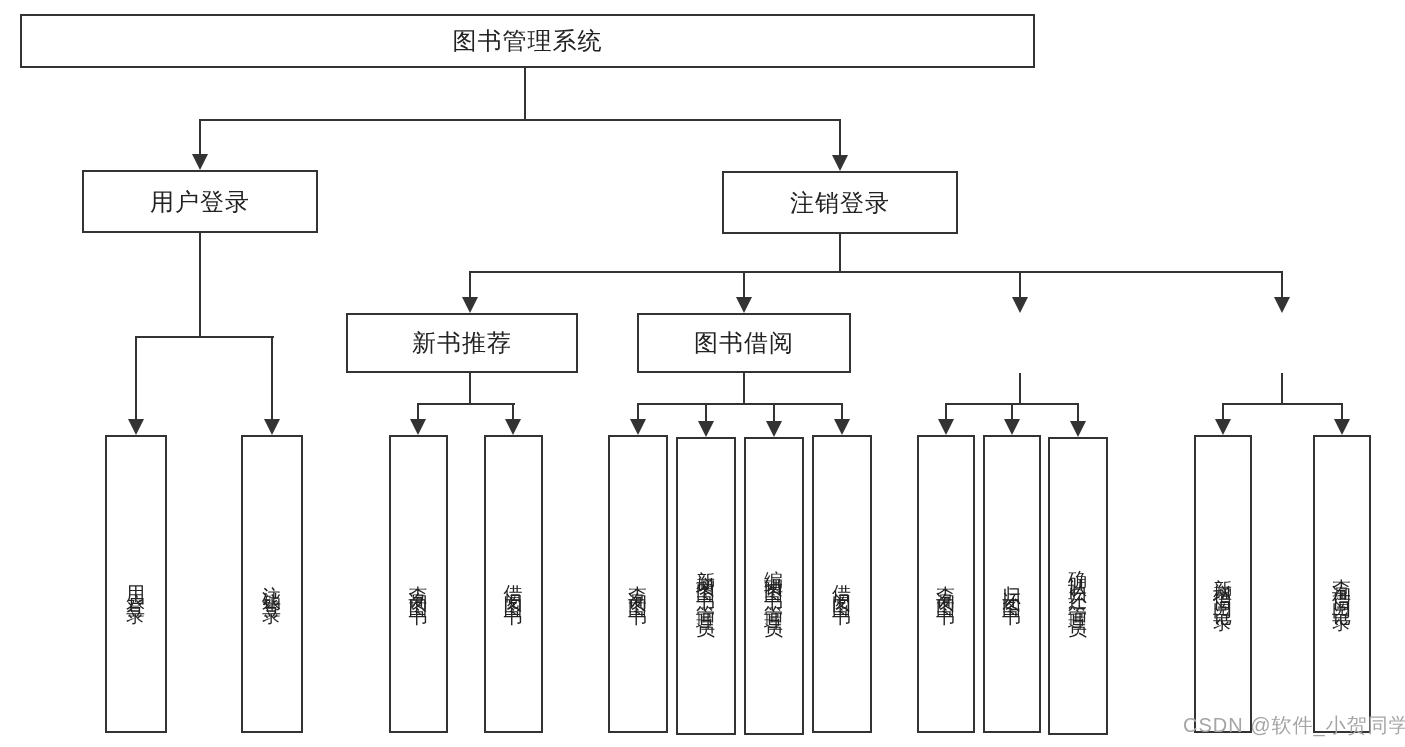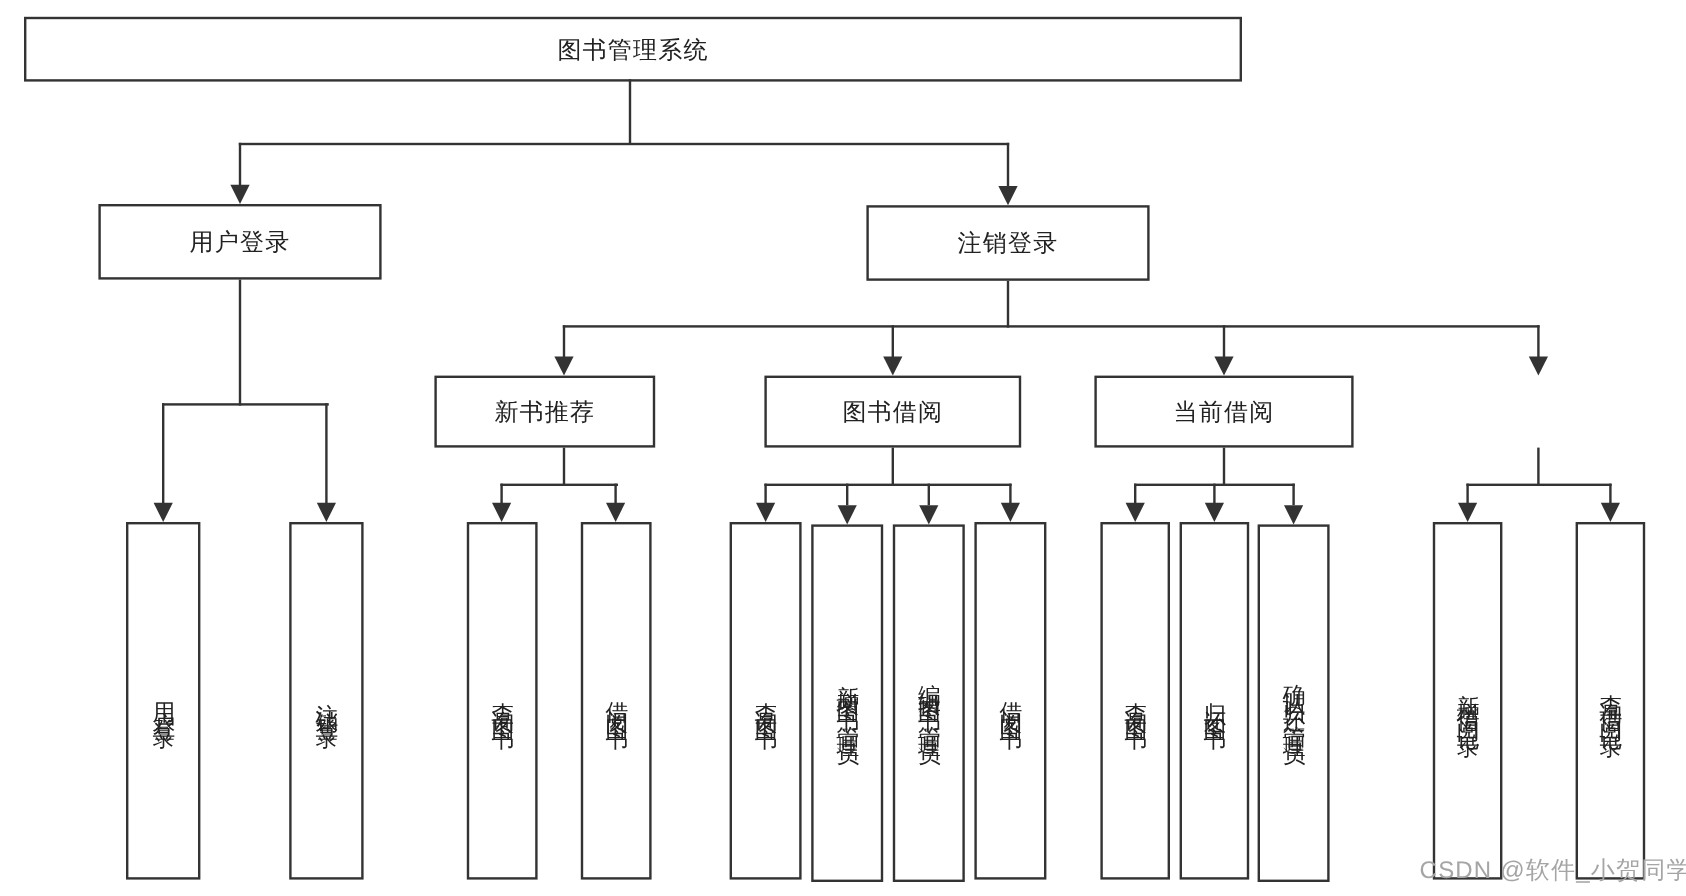--- a/index.html
+++ b/index.html
@@ -10,21 +10,21 @@
     font-family:"Liberation Sans","DejaVu Sans",sans-serif;
     color:#1f1f1f;
     overflow:hidden;
   }
   .box{
     position:absolute;
     box-sizing:border-box;
     border:2px solid var(--border,#333333);
     background:var(--box_bg,#ffffff);
     display:flex;align-items:center;justify-content:center;
-    font-size:20px;
+    font-size:24px;
     letter-spacing:1px;
     text-align:center;
     color:#222222;
   }
   .box.v{
     writing-mode:vertical-rl;
     text-orientation:mixed;
     font-size:19px;
     letter-spacing:7px;
     line-height:1;
@@ -54,25 +54,24 @@
 <body>
 
 <div class="canvas">
 
   <div class="box" style="left:20px;top:14px;width:1015px;height:54px;">图书管理系统</div>
 
   <div class="box" style="left:82px;top:170px;width:236px;height:63px;">用户登录</div>
 
   <div class="box" style="left:722px;top:171px;width:236px;height:63px;">注销登录</div>
 
-  <div class="box" style="left:362px;top:313px;width:184px;height:60px;">新书推荐</div>
+  <div class="box" style="left:346px;top:313px;width:232px;height:60px;">新书推荐</div>
 
   <div class="box" style="left:637px;top:313px;width:214px;height:60px;">图书借阅</div>
 
-  <div class="box" style="left:912px;top:313px;width:216px;height:60px;">当前借阅</div>
 
 
   <div class="box v" style="left:105px;top:435px;width:62px;height:298px;">用户登录</div>
 
   <div class="box v" style="left:241px;top:435px;width:62px;height:298px;">注销登录</div>
 
   <div class="box v" style="left:389px;top:435px;width:59px;height:298px;">查询图书</div>
 
   <div class="box v" style="left:484px;top:435px;width:59px;height:298px;">借阅图书</div>
 

